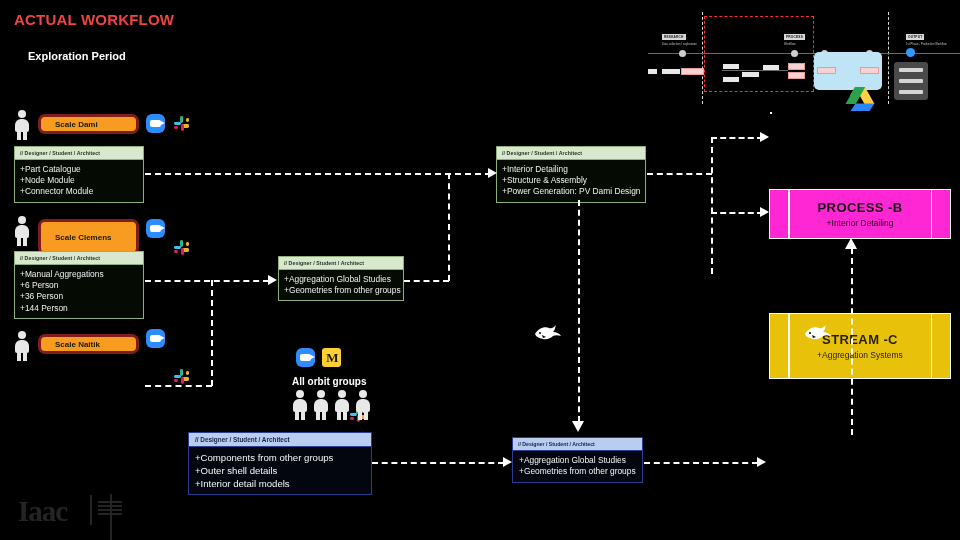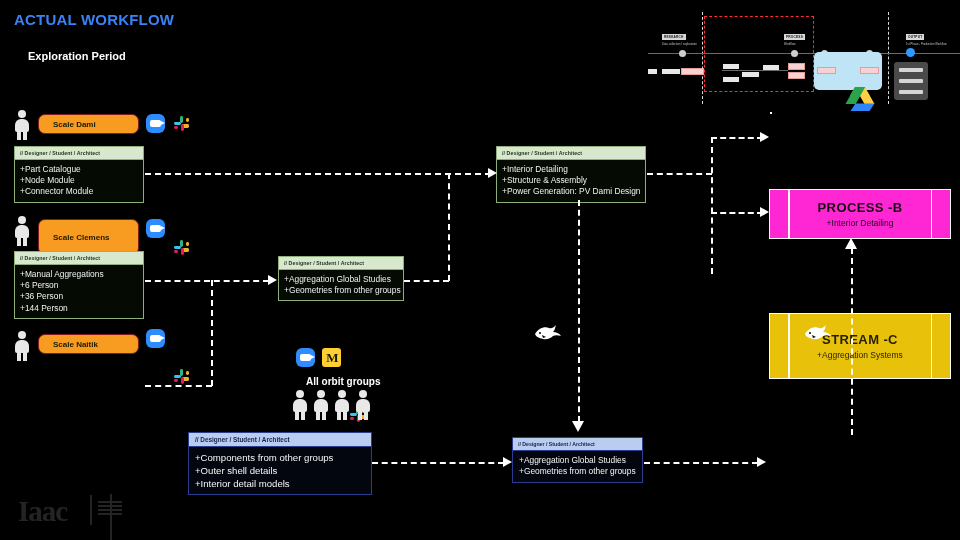--- a/index.html
+++ b/index.html
@@ -7,37 +7,37 @@
   body{
     width:960px;height:540px;overflow:hidden;position:relative;
     font-family:"Liberation Sans", sans-serif;
     color:#fff;
   }
   #stage{position:absolute;left:0;top:0;width:960px;height:540px;background:#000;}
   .abs{position:absolute;}
 
   
   .title-main{
-    left:14px;top:11px;font-size:15px;font-weight:bold;letter-spacing:.2px;color:#3b82f6;
+    left:14px;top:11px;font-size:15px;font-weight:bold;letter-spacing:.2px;color:#ef4444;
   }
   .title-sub{
     left:28px;top:50px;font-size:11px;font-weight:bold;color:#fff;
   }
 
   
   .person{width:16px;height:30px;position:relative;}
   .person .head{position:absolute;left:4px;top:0;width:8px;height:8px;border-radius:50%;background:#e8e8e8;}
   .person .body{position:absolute;left:1px;top:9px;width:14px;height:13px;background:#e8e8e8;
       border-radius:6px 6px 2px 2px;}
   .person .legL{position:absolute;left:3px;top:20px;width:4px;height:10px;background:#e8e8e8;}
   .person .legR{position:absolute;left:9px;top:20px;width:4px;height:10px;background:#e8e8e8;}
 
   
   .pill{
-    background:#f79c20;border-radius:7px;border:1px solid #7f1d1d;
+    background:#f79c20;border-radius:7px;border:3px solid #7f1d1d;
     display:flex;align-items:center;color:#1a1a00;font-size:8px;font-weight:bold;
     padding-left:14px;box-sizing:border-box;
   }
 
   
   .card{box-sizing:border-box;border:1px solid #8fae7a;background:#050a03;}
   .card .hdr{
     background:#d8e8cf;color:#23341c;font-size:5.2px;font-weight:bold;
     padding:3px 4px 3px 5px;letter-spacing:.1px;border-bottom:1px solid #8fae7a;
   }
@@ -296,21 +296,21 @@
     <span>M</span>
   </div>
   <div class="abs slack" style="left:348px;top:348px;">
     <i style="left:2px;top:7.5px;width:7px;height:3.5px;background:#36c5f0;"></i>
     <i style="left:7.5px;top:2px;width:3.5px;height:7px;background:#2eb67d;"></i>
     <i style="left:10px;top:10px;width:7px;height:3.5px;background:#ecb22e;"></i>
     <i style="left:8.5px;top:10px;width:3.5px;height:7px;background:#e01e5a;"></i>
     <i style="left:2px;top:11.5px;width:3.5px;height:3.5px;background:#e01e5a;"></i>
     <i style="left:13.5px;top:4px;width:3.5px;height:3.5px;background:#ecb22e;"></i>
   </div>
-  <div class="abs caption" style="left:292px;top:376px;margin-left:14px;">All orbit groups</div>
+  <div class="abs caption" style="left:292px;top:376px;">All orbit groups</div>
 
   <div class="abs" style="left:292px;top:390px;">
     <div class="person">
         <div class="head"></div>
         <div class="body"></div>
         <div class="legL"></div>
         <div class="legR"></div>
       </div>
   </div>
   <div class="abs" style="left:313px;top:390px;">

